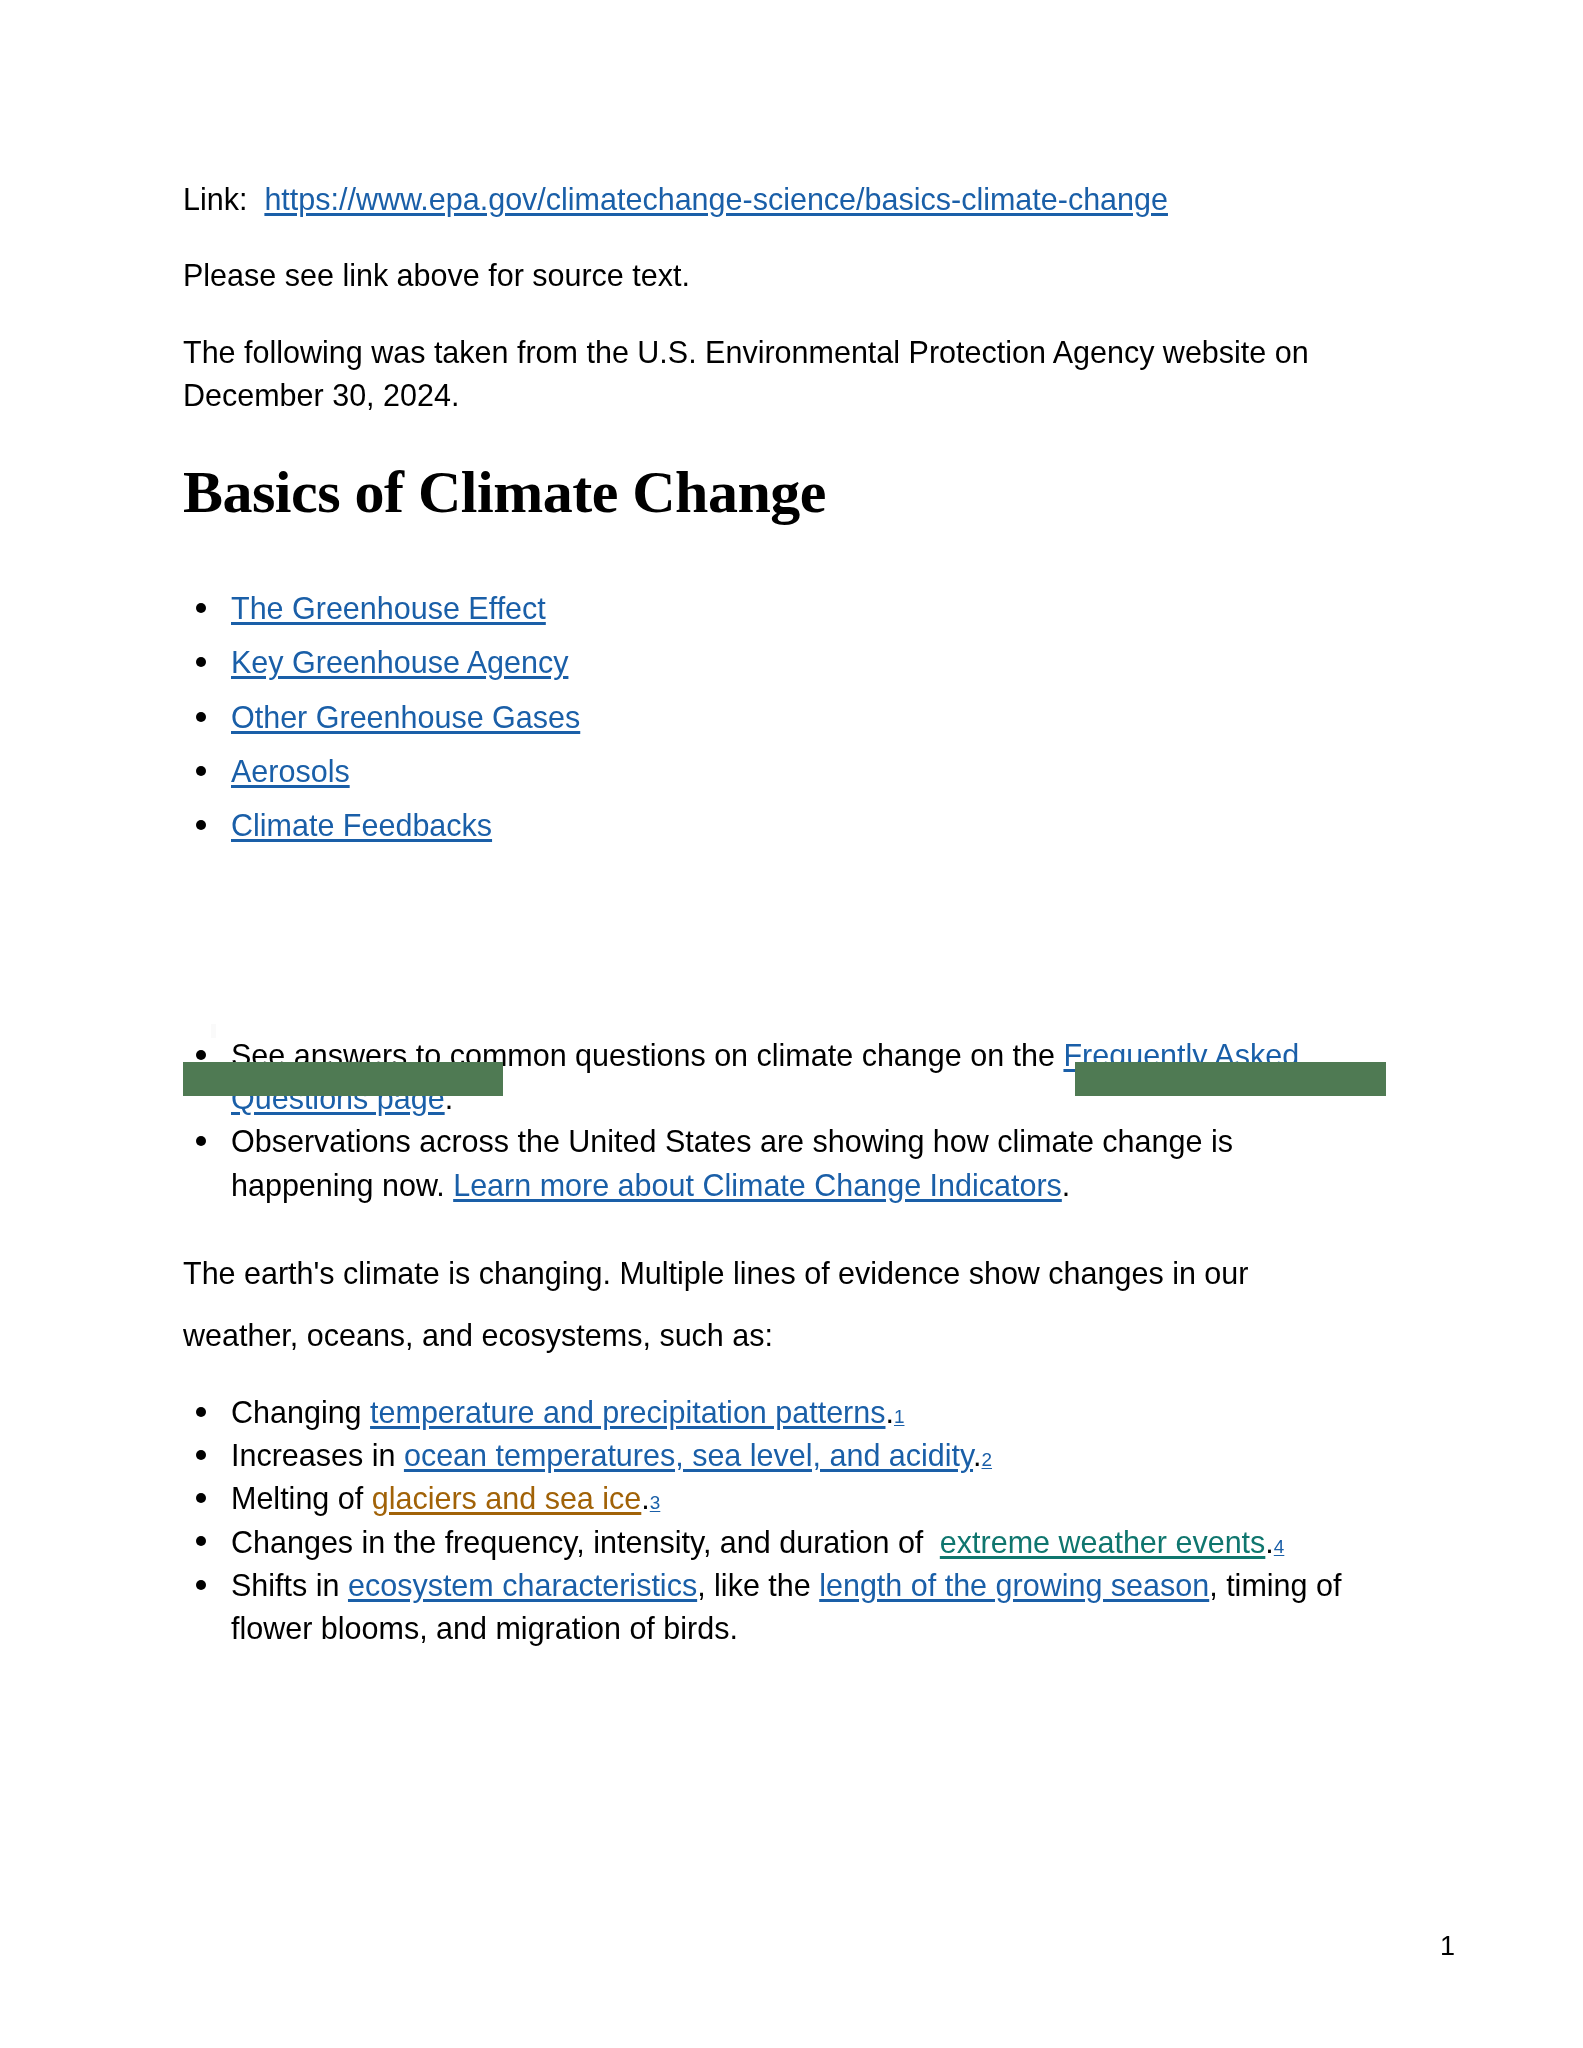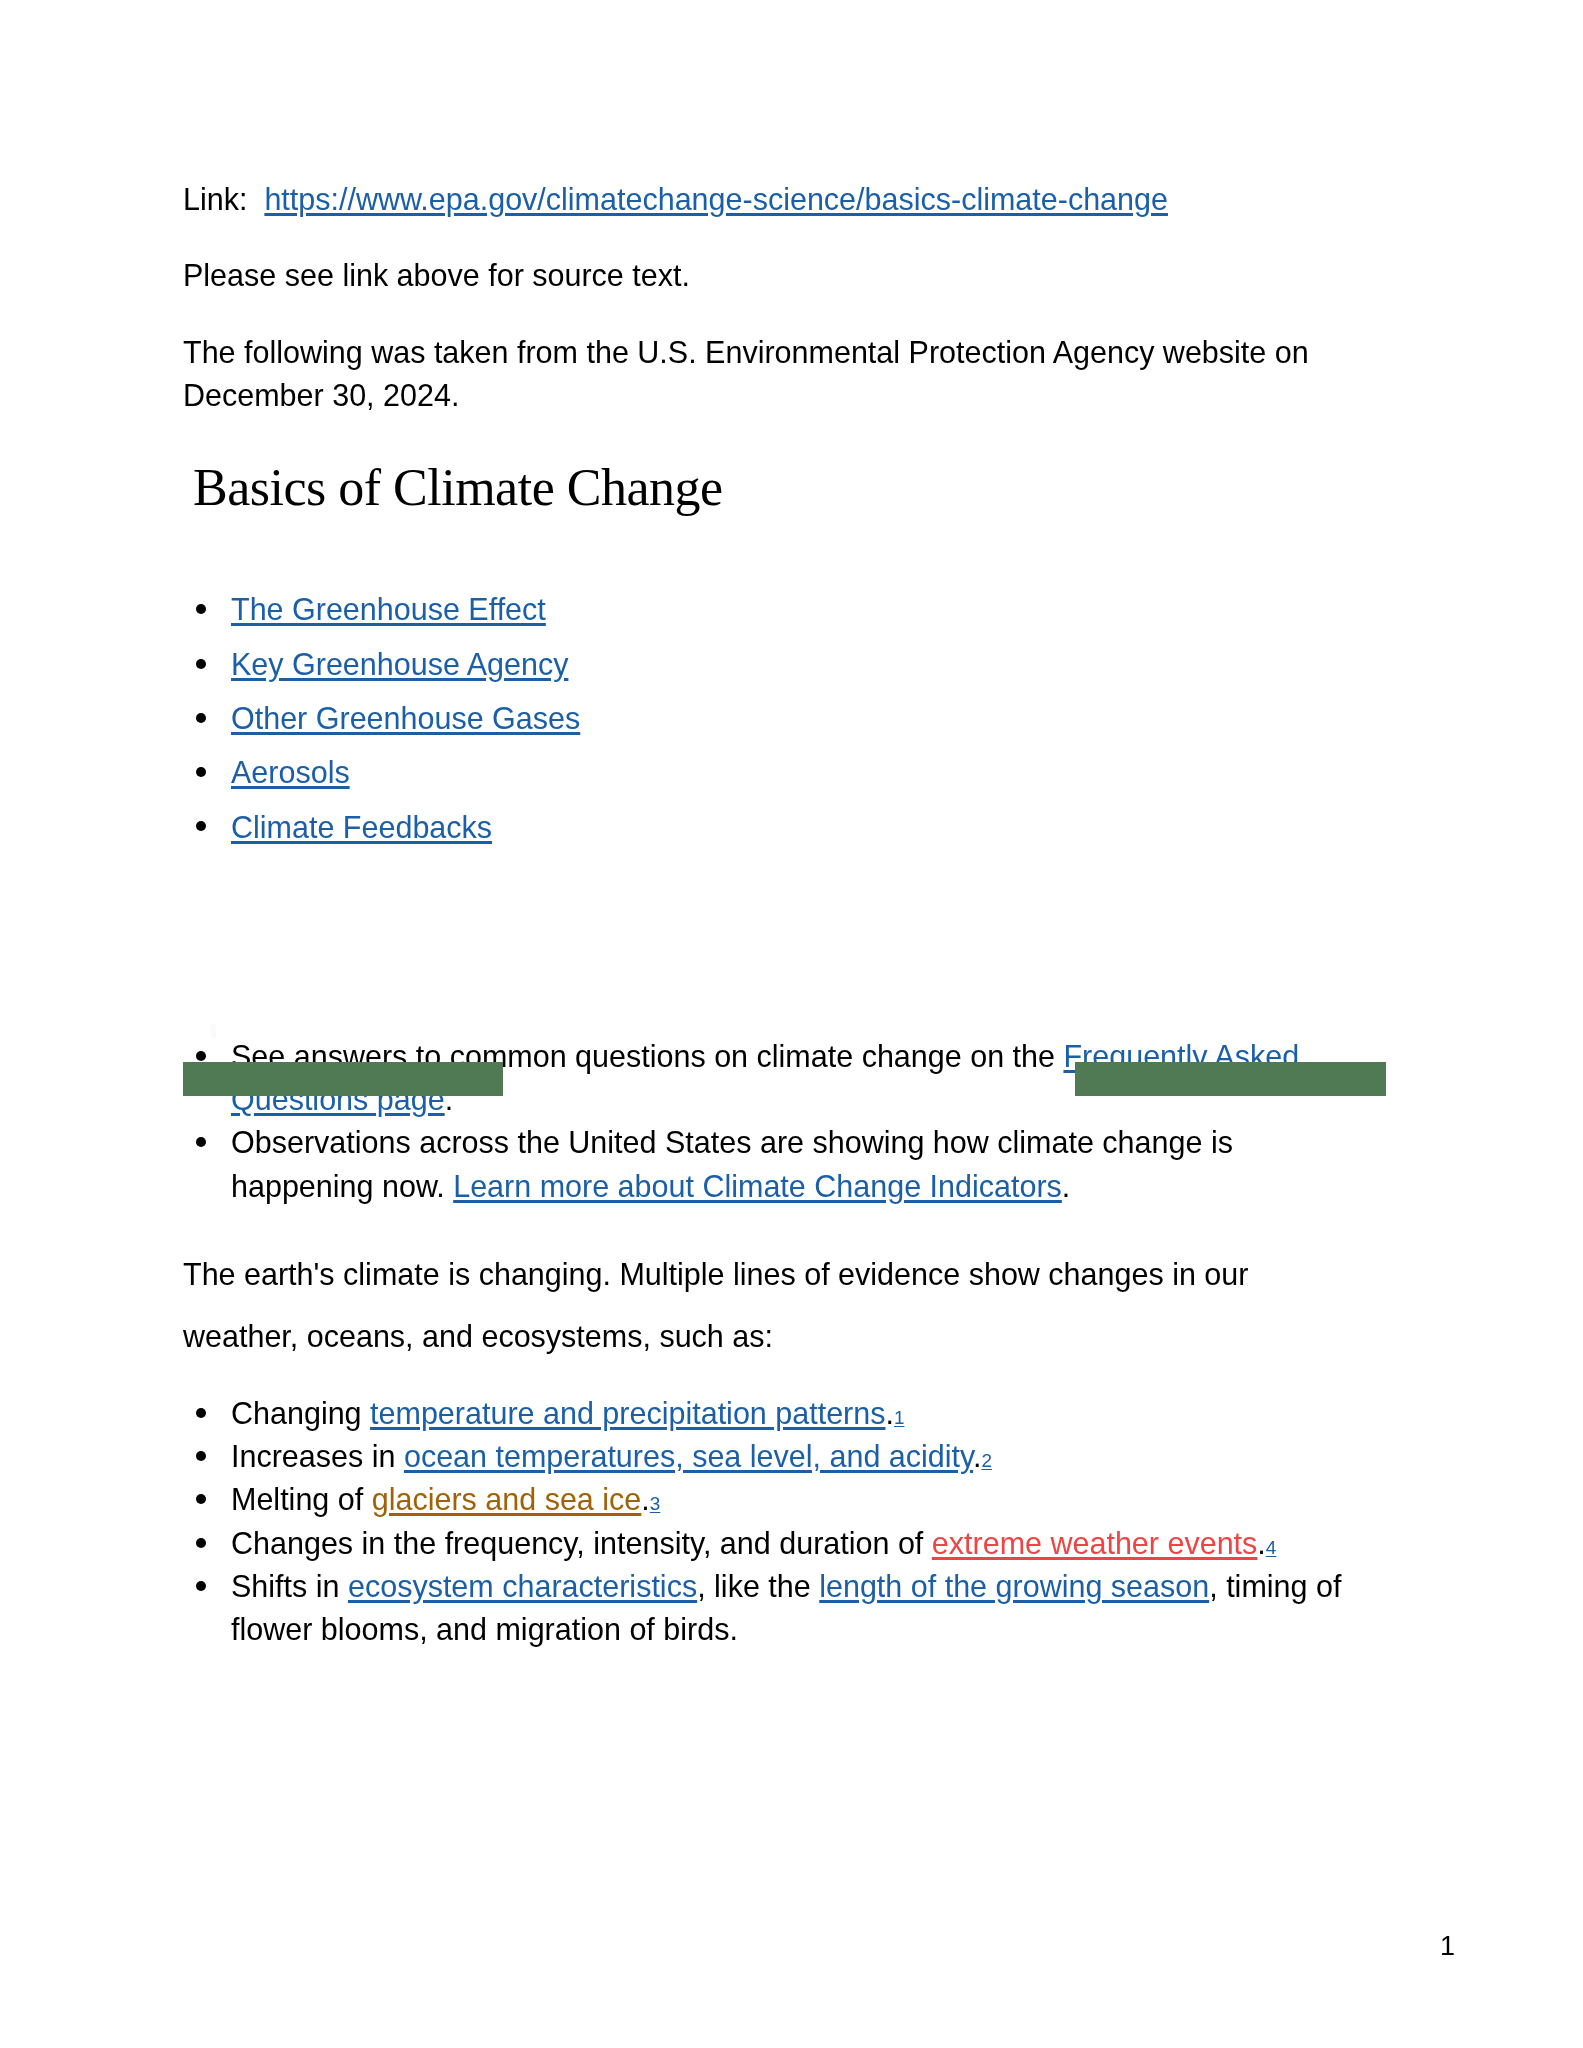--- a/index.html
+++ b/index.html
@@ -44,25 +44,25 @@
     cursor: pointer;
   }
   .url-link {
     color: #1a5fa8;
     text-decoration: underline;
     text-underline-offset: 3px;
     font-size: 30.5px;
   }
   h1.doc-title {
     font-family: "Liberation Serif", serif;
-    font-weight: normal;
-    font-size: 52px;
+    font-weight: bold;
+    font-size: 60px;
     line-height: 1.1;
     letter-spacing: -0.5px;
-    margin: 10px;
+    margin: 0;
     padding: 0;
     color: #000000;
   }
   ul.bullets {
     list-style: none;
     margin: 0;
     padding: 0;
   }
   ul.bullets li {
     position: relative;
@@ -193,21 +193,21 @@
       <li>
         <span class="dot"></span><span>Changing </span><span class="link" style="color: rgb(26, 95, 168);">temperature and precipitation patterns</span><span>.</span><span class="sup-ref" style="color: rgb(26, 95, 168);">1</span>
       </li>
       <li>
         <span class="dot"></span><span>Increases in </span><span class="link" style="color: rgb(26, 95, 168);">ocean temperatures, sea level, and acidity</span><span>.</span><span class="sup-ref" style="color: rgb(26, 95, 168);">2</span>
       </li>
       <li>
         <span class="dot"></span><span>Melting of </span><span class="link" style="color: #a16207;">glaciers and sea ice</span><span>.</span><span class="sup-ref" style="color: rgb(26, 95, 168);">3</span>
       </li>
       <li>
-        <span class="dot"></span><span>Changes in the frequency, intensity, and duration of </span><span class="link" style="color: #ef4444;">extreme weather events</span><span>.</span><span class="sup-ref" style="color: rgb(26, 95, 168);">4</span>
+        <span class="dot"></span><span>Changes in the frequency, intensity, and duration of </span><span class="link" style="color: #0f766e; margin-left: 8px;">extreme weather events</span><span>.</span><span class="sup-ref" style="color: rgb(26, 95, 168);">4</span>
       </li>
       <li>
         <span class="dot"></span><span>Shifts in </span><span class="link" style="color: rgb(26, 95, 168);">ecosystem characteristics</span><span>, like the </span><span class="link" style="color: rgb(26, 95, 168); text-align: right;">length of the growing season</span><span>, timing of flower blooms, and migration of birds.</span>
       </li>
     </ul>
 
   </div>
 
   <div class="faint-mark"></div>
   <div class="green-bar" id="green-bar-left" style="background: rgb(79, 122, 83);"></div>

